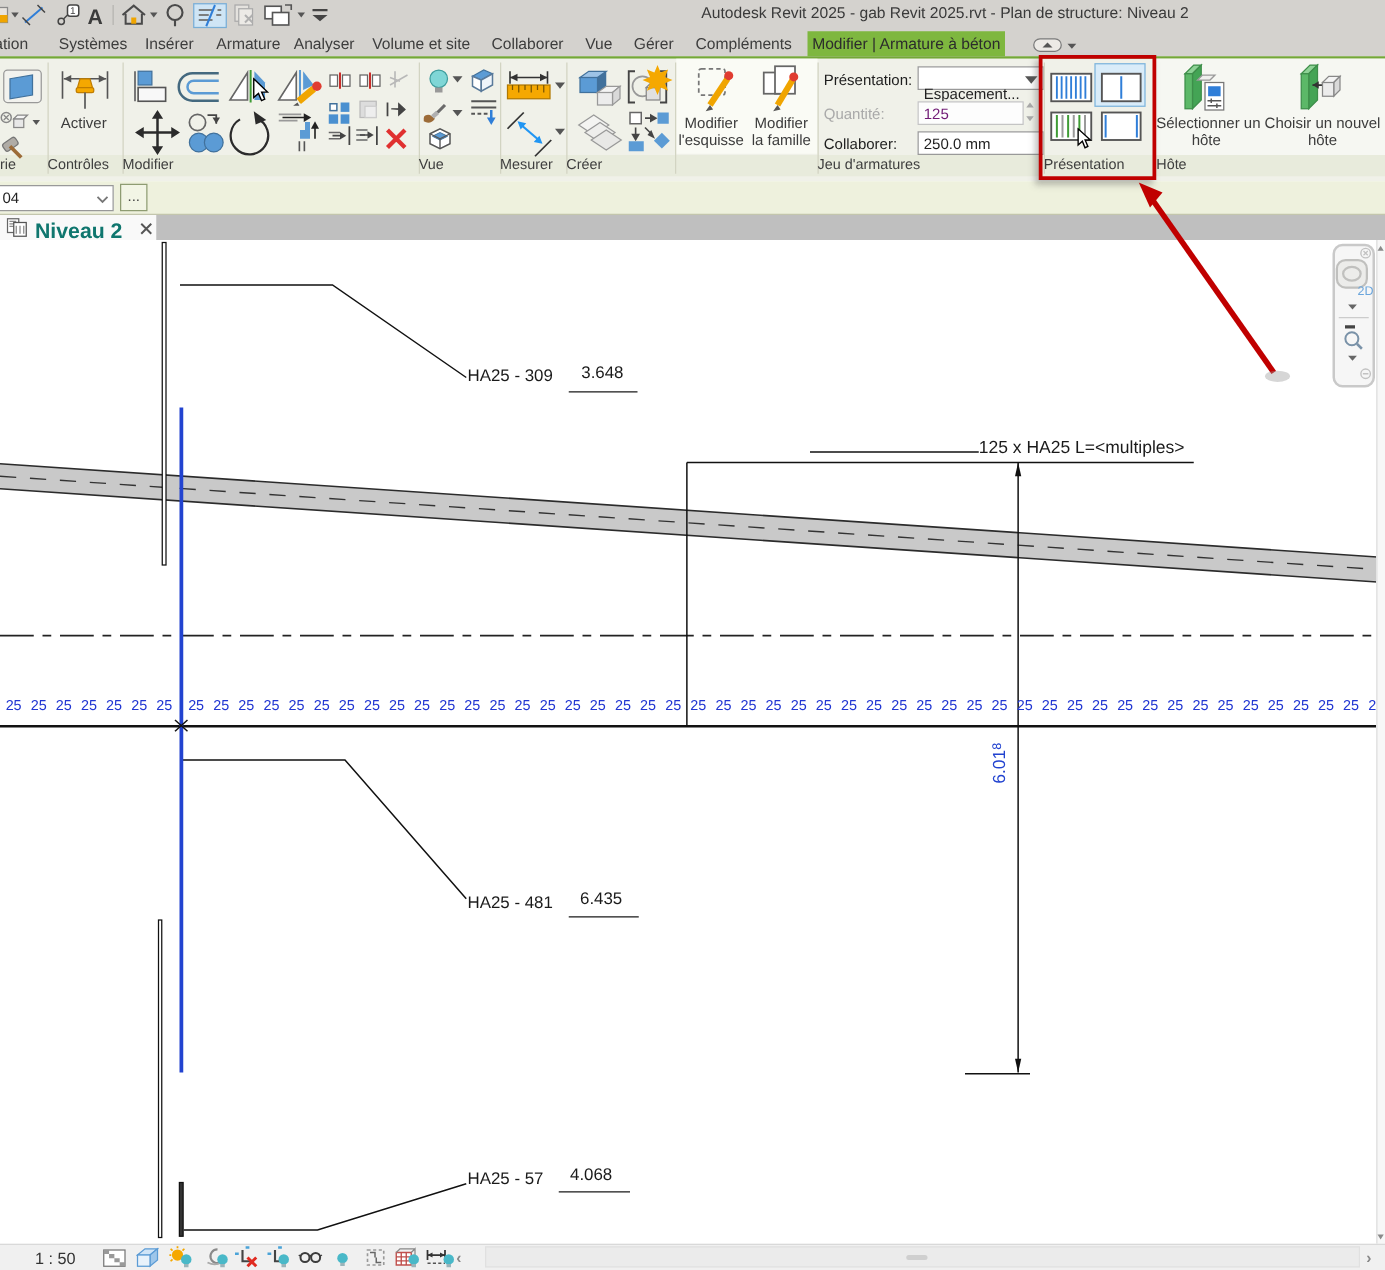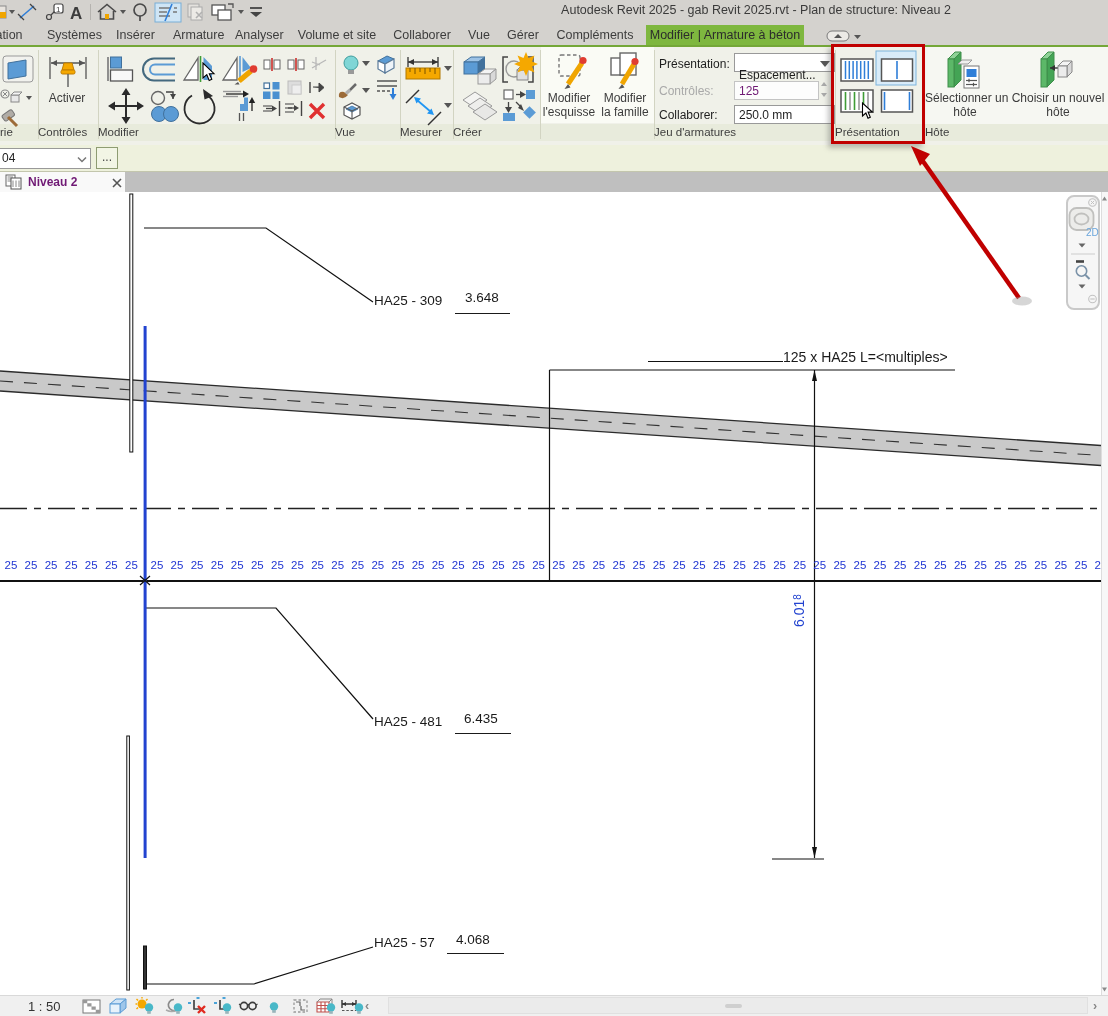--- a/index.html
+++ b/index.html
@@ -278,21 +278,21 @@
 
     <path d="M821 86 L827 86 L824 82 Z" fill="#aaa"></path>
     <path d="M821 93 L827 93 L824 97 Z" fill="#aaa"></path>
   </svg>
   <div class="fieldlabel" style="left:659px;top:57px;">Présentation:</div>
   <div class="abs" style="left:734px;top:53px;width:101px;height:19px;background:#fff;border:1px solid #999;"></div>
   <div class="fieldlabel" style="left:739px;top:56px;margin-top:12px;">Espacement...</div>
   <svg class="abs" style="left:818px;top:60px;" width="14" height="8" viewBox="0 0 14 8">
       <path d="M2 1 L7 7 L12 1 Z" fill="#555"></path>
     </svg>
-  <div class="fieldlabel" style="left:659px;top:84px;color:#a9a9a9;">Contrôles:</div>
+  <div class="fieldlabel" style="left:659px;top:84px;color:#a9a9a9;">Quantité:</div>
   <div class="abs" style="left:734px;top:81px;width:85px;height:19px;background:#fdfdfd;border:1px solid #c4c4c4;"></div>
   <div class="fieldlabel" style="left:739px;top:84px;color:#701a75;">125</div>
   <div class="fieldlabel" style="left:659px;top:108px;">Collaborer:</div>
   <div class="abs" style="left:734px;top:105px;width:101px;height:19px;background:#fff;border:1px solid #999;"></div>
   <div class="fieldlabel" style="left:739px;top:108px;">250.0 mm</div>
   <div class="fieldlabel" style="left:925px;top:91px;width:80px;text-align:center;color:#3c3c3c;">Sélectionner un<br>hôte</div>
   <div class="fieldlabel" style="left:1010px;top:91px;width:96px;text-align:center;color:#3c3c3c;">Choisir un nouvel<br>hôte</div>
   <div class="fieldlabel" style="left:541px;top:91px;width:56px;text-align:center;color:#3c3c3c;">Modifier<br>l'esquisse</div>
   <div class="fieldlabel" style="left:597px;top:91px;width:56px;text-align:center;color:#3c3c3c;">Modifier<br>la famille</div>
   <div class="fieldlabel" style="left:38px;top:91px;width:58px;text-align:center;color:#3c3c3c;">Activer</div>
@@ -334,21 +334,21 @@
   <svg class="abs" style="left:5px;top:174px;" width="18" height="16" viewBox="0 0 18 16">
     <rect x="1" y="1" width="9" height="11" fill="#fff" stroke="#666"></rect>
     <line x1="2.5" y1="3" x2="8" y2="3" stroke="#888"></line>
       <line x1="2.5" y1="5" x2="8" y2="5" stroke="#888"></line>
       <line x1="2.5" y1="7" x2="8" y2="7" stroke="#888"></line>
     <rect x="6" y="4" width="10" height="11" fill="#fff" stroke="#555"></rect>
     <line x1="8" y1="6.5" x2="8" y2="13" stroke="#888"></line>
       <line x1="11" y1="6.5" x2="11" y2="13" stroke="#888"></line>
       <line x1="14" y1="6.5" x2="14" y2="13" stroke="#888"></line>
   </svg>
-  <div class="abs" style="left:28px;top:175px;font-size:12px;font-weight:bold;color:#701a75;">Niveau 2</div>
+  <div class="abs" style="left:28px;top:175px;font-size:17px;font-weight:bold;color:#0f766e;">Niveau 2</div>
   <svg class="abs" style="left:111px;top:177px;" width="12" height="12" viewBox="0 0 12 12">
       <path d="M2 2 L10 10 M10 2 L2 10" stroke="#555" stroke-width="1.6"></path>
     </svg>
 
   <div id="canvas" class="abs">
     <svg width="1101" height="803" viewBox="0 0 1101 803" style="position:absolute;left:0;top:0;">
 
       <polygon points="0,179 1108,254 1108,274 0,199" fill="#c9c9c9"></polygon>
       <line x1="0" y1="179" x2="1108" y2="254" stroke="#2b2b2b" stroke-width="1.3"></line>
       <line x1="0" y1="199" x2="1108" y2="274" stroke="#2b2b2b" stroke-width="1.3"></line>

